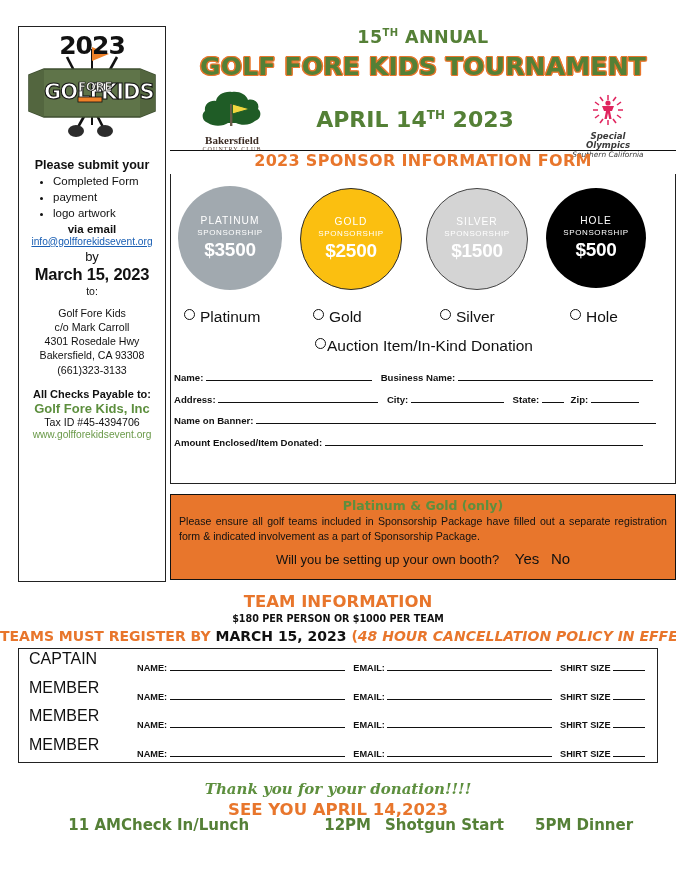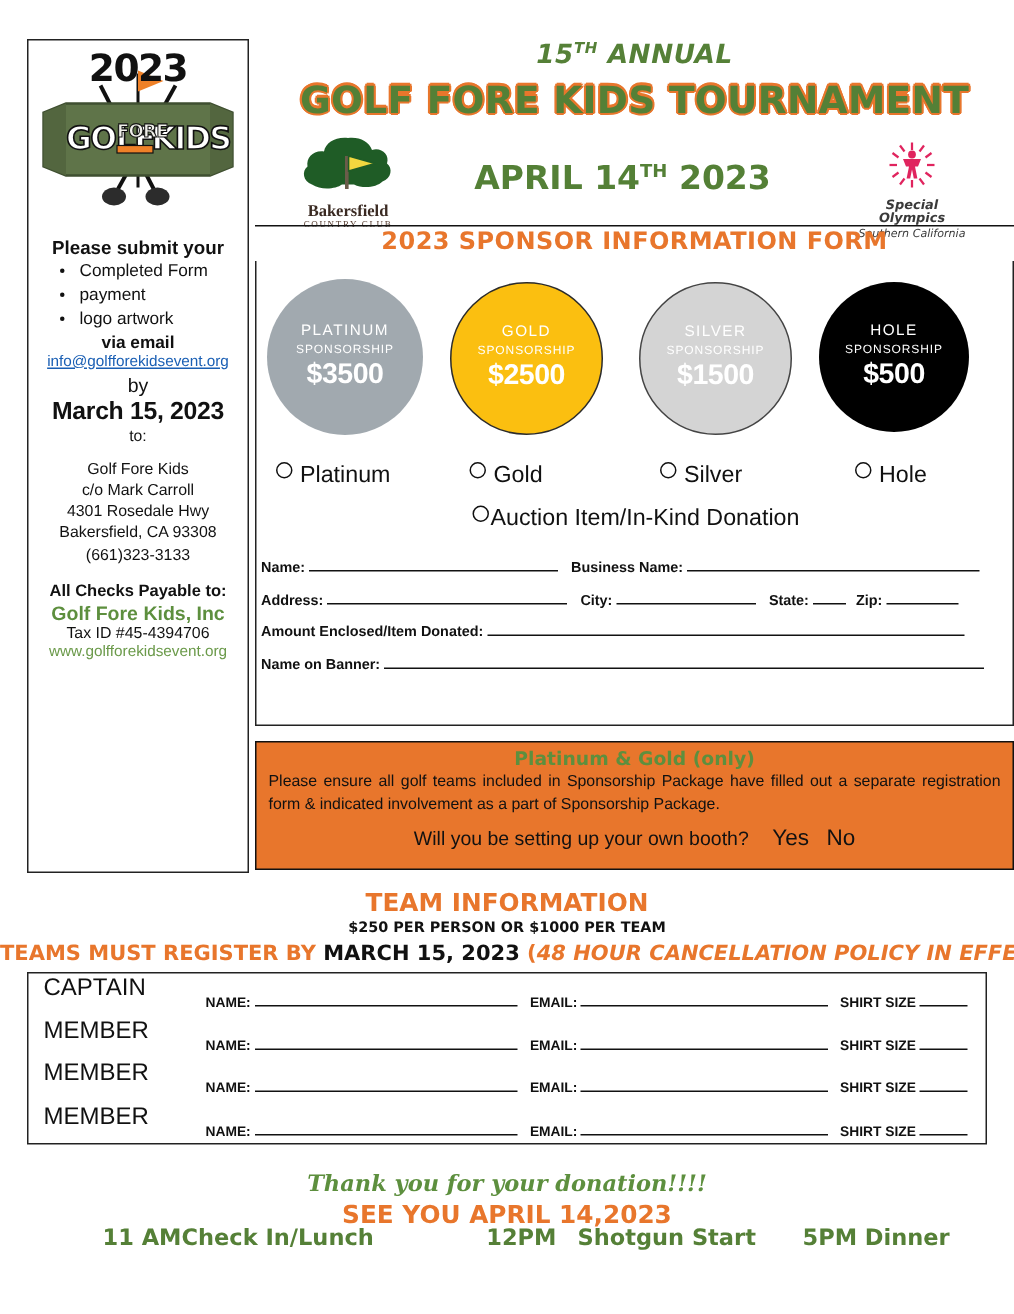--- a/index.html
+++ b/index.html
@@ -46,21 +46,21 @@
   .checks-to{font-size:11px;font-weight:bold;margin-top:11px;}
   .payee{font-size:13px;font-weight:bold;color:#5d8f3e;margin-top:1px;}
   .taxid{font-size:10.6px;margin-top:0px;}
   .register{font-size:10.8px;font-weight:bold;line-height:1.3;margin-top:11px;}
   .website{font-size:10.2px;color:#6b9a4a;margin-top:1px;}
 
   
   .hdr-annual{
     position:absolute;left:170px;top:27px;width:506px;text-align:center;
     font-family:"DejaVu Sans", sans-serif;
-    font-weight:bold;font-size:17.5px;color:#558037;letter-spacing:0.4px;font-style:italic;
+    font-weight:bold;font-size:17.5px;color:#558037;letter-spacing:0.4px;
   }
   .hdr-annual sup{font-size:10px;}
   .hdr-title{
     position:absolute;left:170px;top:52px;width:506px;text-align:center;
     font-family:"DejaVu Sans", sans-serif;
     font-weight:bold;font-size:25px;color:#548036;letter-spacing:0.2px;
     -webkit-text-stroke:0px;
     text-shadow:
       1.4px 0 0 #e8762c, -1.4px 0 0 #e8762c,
       0 1.4px 0 #e8762c, 0 -1.4px 0 #e8762c,
@@ -378,42 +378,42 @@
       <span class="lbl" style="margin-left:6px">City:</span>
       <span class="ln" style="width:93px"></span>
       <span class="lbl" style="margin-left:6px">State:</span>
       <span class="ln" style="width:22px"></span>
       <span class="lbl" style="margin-left:4px">Zip:</span>
       <span class="ln" style="width:48px"></span>
     </div>
 
 
     <div class="frow">
+      <span class="lbl">Name on Banner:</span>
+      <span class="ln" style="width:400px"></span>
+    </div>
+
+    <div class="frow">
       <span class="lbl">Amount Enclosed/Item Donated:</span>
       <span class="ln" style="width:318px"></span>
-    </div>
-
-    <div class="frow">
-      <span class="lbl">Name on Banner:</span>
-      <span class="ln" style="width:400px"></span>
     </div>
   </div>
 
   <div class="orange-box">
     <div class="ob-title">Platinum &amp; Gold (only)</div>
     <div class="ob-body">Please ensure all golf teams included in Sponsorship Package have filled out a separate registration form &amp; indicated involvement as a part of Sponsorship Package.</div>
     <div class="ob-q">
       <span>Will you be setting up your own booth?</span>
       <span class="yn">Yes</span>
       <span class="yn" style="margin-left:8px">No</span>
     </div>
   </div>
 
   <div class="team-title">TEAM INFORMATION</div>
-  <div class="team-price">$250 PER PERSON    OR    $1000 PER TEAM</div>
+  <div class="team-price">$180 PER PERSON    OR    $1000 PER TEAM</div>
   <div class="team-reg">
     <span>TEAMS MUST REGISTER BY </span><span class="blk">MARCH 15, 2023</span><span> (</span><span class="ital">48 HOUR CANCELLATION POLICY IN EFFECT</span>
   </div>
 
   <div class="team-box">
 
     <div class="trow">
       <div class="role">CAPTAIN</div>
       <div class="tfields">
         <span>NAME:</span>

